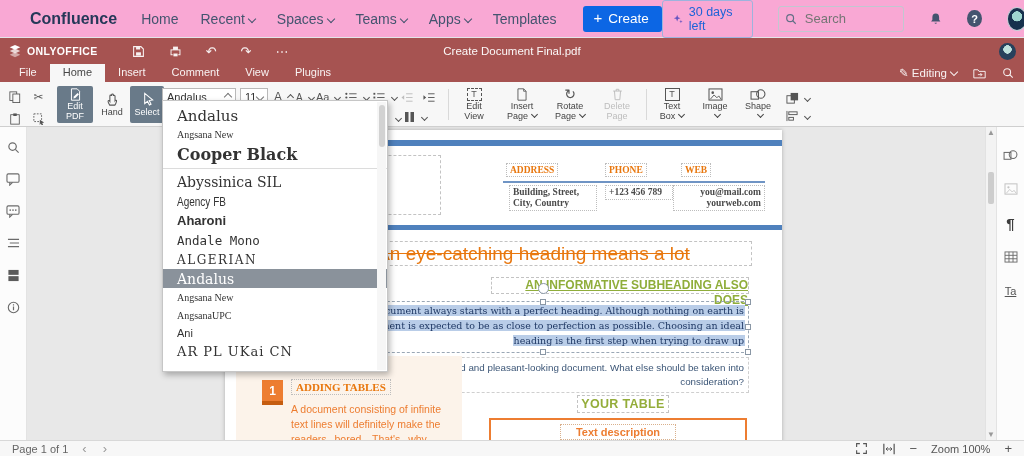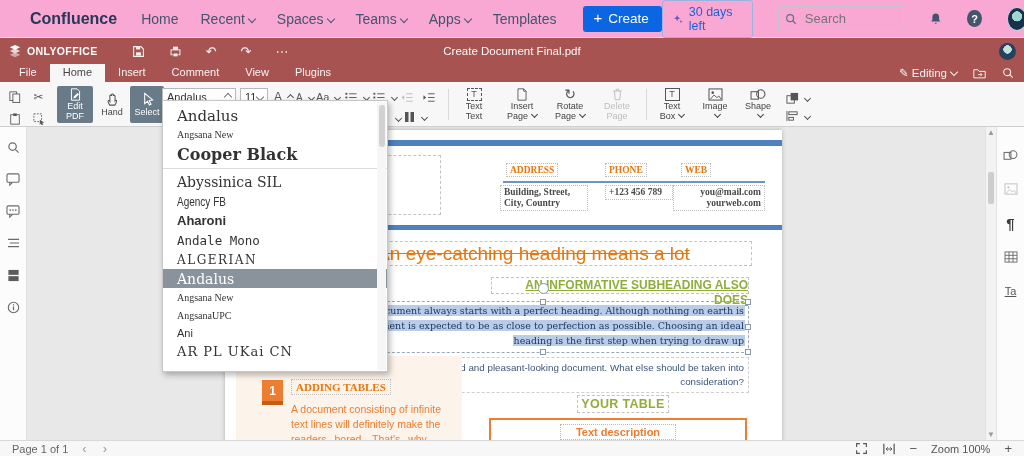--- a/index.html
+++ b/index.html
@@ -371,21 +371,21 @@
         </svg>
       <span class="chev" style="width:4px;height:4px"></span>
     </span>
 
     <div class="vdiv" style="left:448px;"></div>
 
     <div class="bigbtn" style="left:455px;width:38px;">
       <span class="boxT dashed">
           <span>T</span>
         </span>
-      <span>Text Text</span>
+      <span>Edit View</span>
     </div>
     <div class="bigbtn" style="left:500px;width:44px;">
       <svg width="14" height="15" viewBox="0 0 14 16">
         <path d="M2 1h7l3 3v11H2z" fill="none" stroke="#555" stroke-width="1.1"></path>
           <path d="M9 1v3h3" fill="none" stroke="#555"></path>
       </svg>
       <span><span>Insert Page</span><span class="chev" style="width:4px;height:4px"></span></span>
     </div>
     <div class="bigbtn" style="left:548px;width:44px;">
       <span style="font-size:14px;line-height:13px;color:#555;">↻</span>
@@ -489,21 +489,21 @@
 
         <div class="logo-box dashed-box">
           <div class="logo1">YOUR</div>
           <div class="logo2">COMPANY</div>
         </div>
 
         <span class="clabel dotted-box" style="left:281px;top:33px;">ADDRESS</span>
         <span class="clabel dotted-box" style="left:380px;top:33px;">PHONE</span>
         <span class="clabel dotted-box" style="left:456px;top:33px;">WEB</span>
         <div style="position:absolute;left:278px;top:51px;width:262px;height:2px;background:#6f94c4;"></div>
-        <span class="cval dotted-box" style="left:275px;top:55px;width:88px;">
+        <span class="cval dotted-box" style="left:284px;top:55px;width:88px;">
           <span>Building, Street,</span><br><span>City, Country</span>
         </span>
         <span class="cval dotted-box" style="left:380px;top:55px;width:68px;">+123 456 789</span>
         <span class="cval dotted-box" style="left:448px;top:55px;width:92px;text-align:right;">
           <span>you@mail.com</span><br><span>yourweb.com</span>
         </span>
 
         <div class="bar-blue" style="top:95px;height:5px;"></div>
 
         <div class="doc-heading dashed-box">An eye-catching heading means a lot</div>

